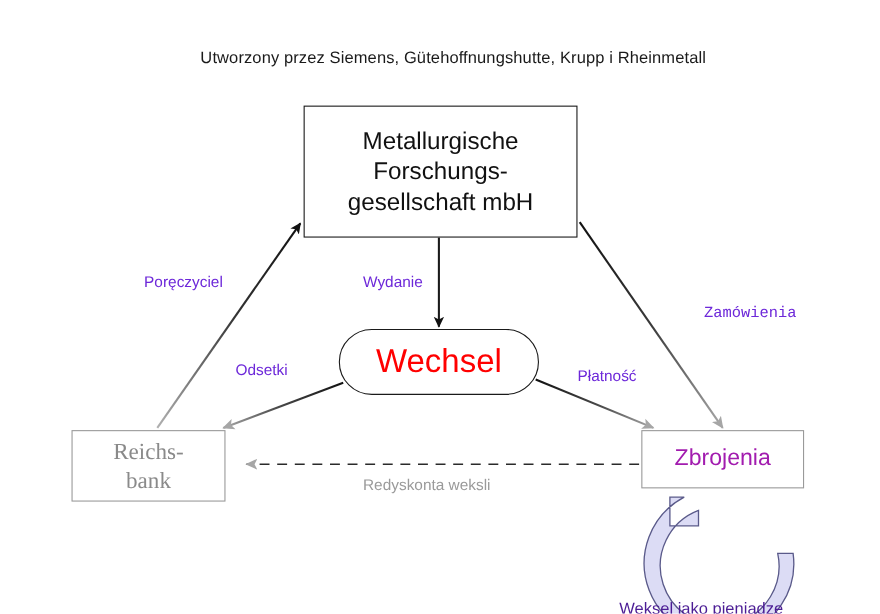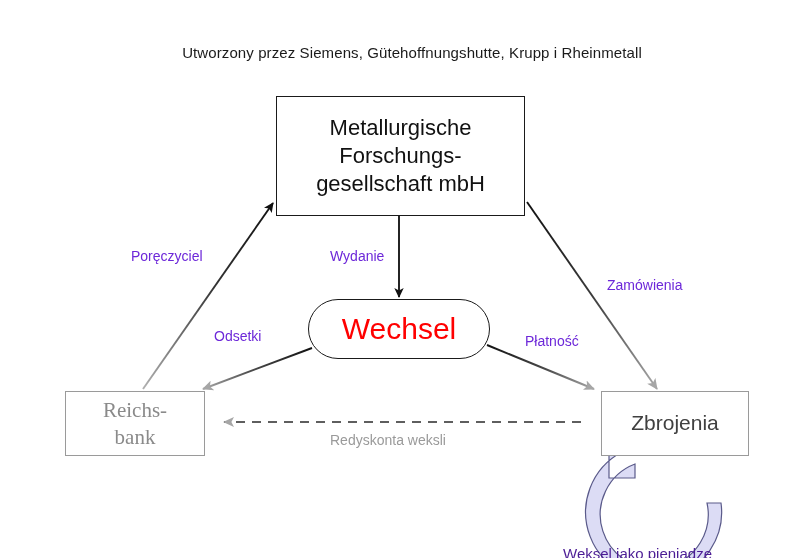--- a/index.html
+++ b/index.html
@@ -84,42 +84,42 @@
     height: 65px;
     border: 1.2px solid #9a9a9a;
     background: #ffffff;
     font-size: 21px;
     color: #8a8a8a;
     font-family: Liberation Serif, serif;
   }
 
   
   #node-zbrojenia {
-    left: 601px;
+    left: 583px;
     top: 391px;
     width: 148px;
-    height: 65px;
+    height: 53px;
     border: 1.2px solid #9a9a9a;
     background: #ffffff;
     font-size: 21px;
-    color: #404040;
+    color: #a21caf;
   }
 
   
   .edge-label {
     position: absolute;
     font-size: 14px;
     white-space: nowrap;
     color: #6d28d9;
   }
   .edge-label.muted { color: #9a9a9a; }
 
   #label-poreczyciel { left: 131px; top: 248px; }
   #label-wydanie     { left: 330px; top: 248px; }
-  #label-zamowienia  { left: 607px; top: 277px; }
+  #label-zamowienia  { left: 640px; top: 277px; font-family: Liberation Mono, monospace; }
   #label-odsetki     { left: 214px; top: 328px; }
   #label-platnosc    { left: 525px; top: 333px; }
   #label-redyskonta  { left: 330px; top: 432px; }
 
   
   #caption-weksel {
     position: absolute;
     left: 563px;
     top: 545px;
     font-size: 15px;

